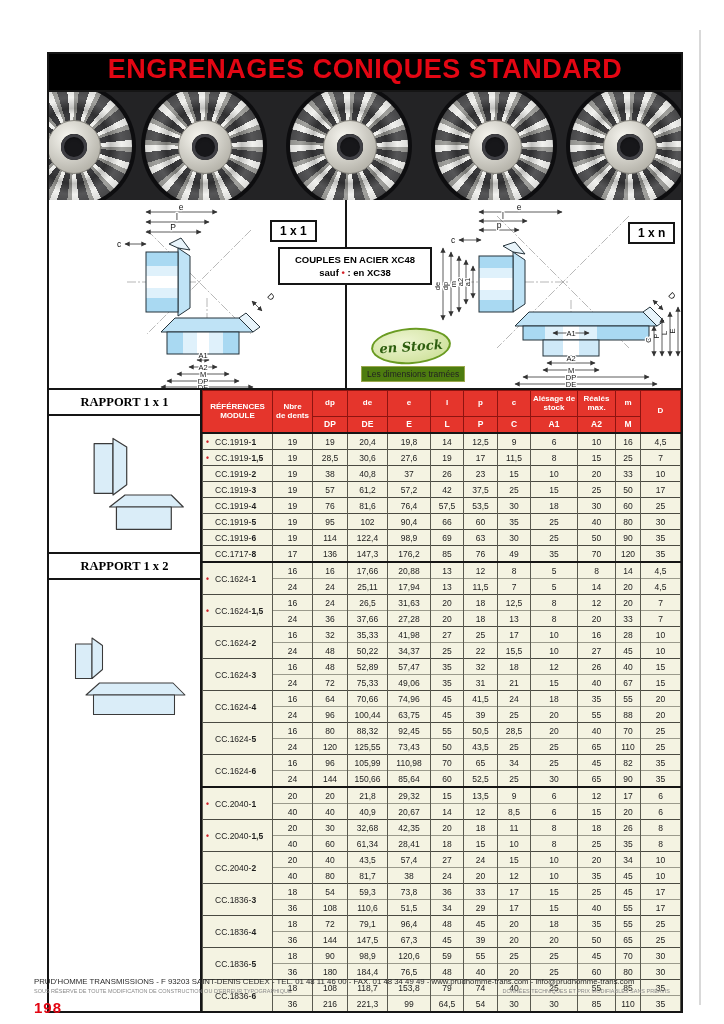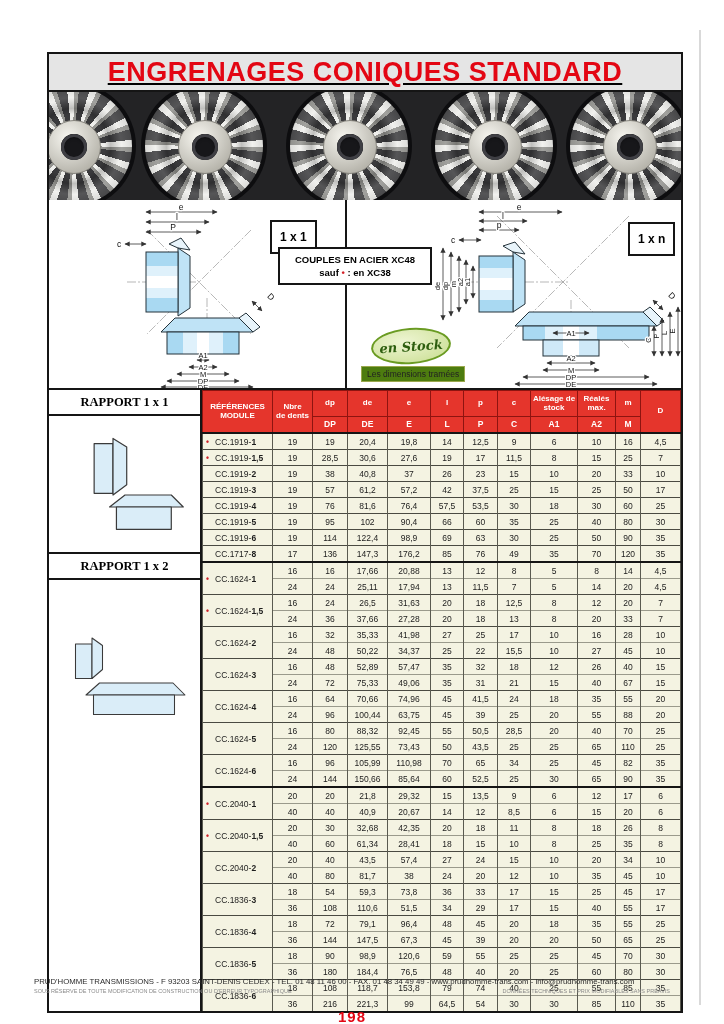--- a/index.html
+++ b/index.html
@@ -1,40 +1,40 @@
 <!DOCTYPE html>
 <html><head>
 <meta charset="utf-8">
 <style>
   html,body{margin:0;padding:0;background:#fff;}
   body{width:724px;height:1024px;position:relative;font-family:"Liberation Sans",sans-serif;overflow:hidden;}
   .scan-edge{position:absolute;left:699px;top:30px;width:2px;height:975px;background:#d9d9d9;}
   .frame{position:absolute;left:47px;top:52px;width:632px;border:2px solid #151515;background:#fff;}
   
-  .title-band{height:36px;border-bottom:2px solid #151515;display:flex;align-items:center;justify-content:center;background:#e5e5e5;text-decoration:underline;}
+  .title-band{height:36px;border-bottom:2px solid #151515;display:flex;justify-content:center;background:#000000;}
   .title-band .t{color:#e30613;font-size:27px;font-weight:bold;letter-spacing:.5px;white-space:nowrap;}
   
   .photo-strip{position:relative;height:108px;background:#232325;overflow:hidden;}
   .pocket{position:absolute;top:-9px;width:126px;height:126px;border-radius:50%;background:#0d0d0f;}
   .pocket:nth-child(1){left:-39px}.pocket:nth-child(2){left:92px}.pocket:nth-child(3){left:237px}
   .pocket:nth-child(4){left:382px}.pocket:nth-child(5){left:517px}
   .pg{position:absolute;left:4px;top:4px;width:118px;height:118px;border-radius:50%;
       background-image:
         radial-gradient(circle,rgba(0,0,0,0) 38%,rgba(0,0,0,.20) 45%,rgba(255,255,255,.14) 58%,rgba(0,0,0,.28) 97%),
         repeating-conic-gradient(from -6deg,#efefec 0deg 7deg,#93938f 7deg 12deg,#3a3a3c 12deg 22.5deg);}
   .hub{position:absolute;left:50%;top:50%;width:52px;height:52px;margin:-26px 0 0 -26px;border-radius:50%;
        background:radial-gradient(circle at 38% 32%,#f7f6f0,#b7b5ac 75%);border:1px solid #85837c;}
   .hole{position:absolute;left:50%;top:50%;width:26px;height:26px;margin:-13px 0 0 -13px;border-radius:50%;
         background:#17171a;box-shadow:inset 0 0 0 3px #3f3f44, inset 0 2px 4px #000;}
   
   .diagram-band{position:relative;height:188px;background:#fff;border-bottom:2px solid #151515;}
   .dgl{position:absolute;left:0;top:0;}
   .dgr{position:absolute;left:296px;top:0;border-left:2px solid #151515;}
   .badge{position:absolute;border:2px solid #151515;background:#fff;font-weight:bold;font-size:12px;
-         padding:8px 8px;line-height:14px;}
+         padding:2px 8px;line-height:14px;}
   .badge.b1{left:221px;top:20px;} .badge.b2{left:579px;top:22px;}
   .mat-box{position:absolute;left:229px;top:47px;width:146px;border:2px solid #151515;background:#fff;
            text-align:center;padding:4px 2px;font-weight:bold;font-size:9.5px;line-height:13px;}
   .mat-box .bullet{color:#d42027;}
   .stamp{position:absolute;left:322px;top:128px;width:76px;height:32px;border:2px solid #6a9b22;border-radius:50%;
          background:radial-gradient(ellipse at 40% 35%,#eef5d2,#c8dd90);display:flex;align-items:center;justify-content:center;
          color:#2e5e10;font-family:"DejaVu Serif",serif;font-style:italic;font-weight:bold;font-size:13px;
          transform:rotate(-4deg);}
   .dims-note{position:absolute;left:312px;top:166px;border:1px solid #9aa84d;background:#4d7c0f;
              font-size:8.5px;padding:2px 5px;color:#222;}
@@ -66,21 +66,21 @@
                  border-left:1px solid #5a5a50;border-right:1px solid #5a5a50;background:#f4f3e2;}
   #spec-table tr.entry-top td{border-top:1px solid #4a4a42;}
   #spec-table tr.entry-sub td{border-top:.8px solid #9a9a8c;}
   #spec-table tr.sec-top td{border-top:2px solid #151515;}
   #spec-table td.ref{text-align:left;padding-left:12px;position:relative;font-size:8.5px;white-space:nowrap;}
   #spec-table td.ref .bullet{position:absolute;left:3px;color:#cf2027;font-weight:bold;}
   
   .footer{position:absolute;left:34px;top:977px;width:636px;}
   .f-main{font-size:7.8px;color:#2a2a2a;white-space:nowrap;}
   .f-sub{display:flex;justify-content:space-between;font-size:5.5px;color:#8a8a8a;margin-top:2px;}
-  .f-page{text-align:center;color:#e30613;font-weight:bold;font-size:15px;margin-top:14px;letter-spacing:1px;}
+  .f-page{color:#e30613;font-weight:bold;font-size:15px;margin-top:5px;letter-spacing:1px;}
 </style>
 </head>
 <body>
 
 <div class="scan-edge"></div>
 
 <div class="frame">
 
   <div class="title-band">
     <span class="t">ENGRENAGES CONIQUES STANDARD</span>

